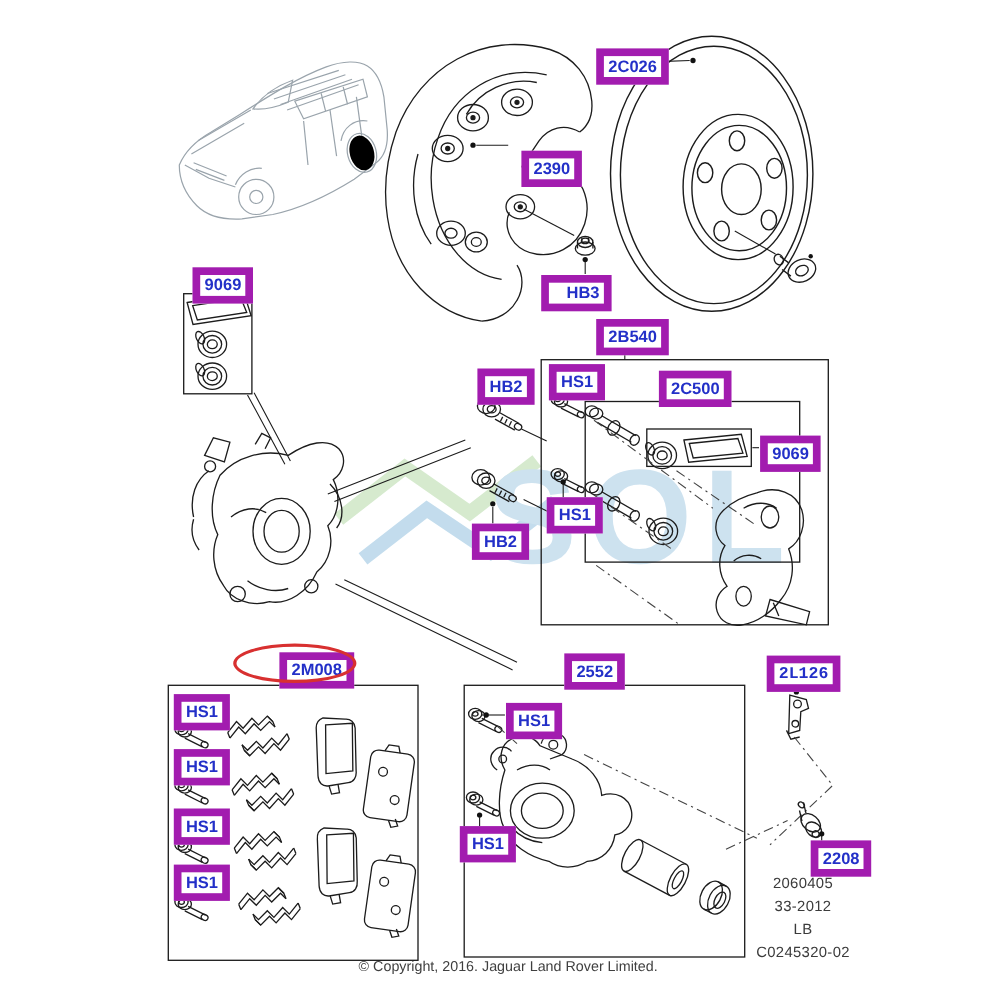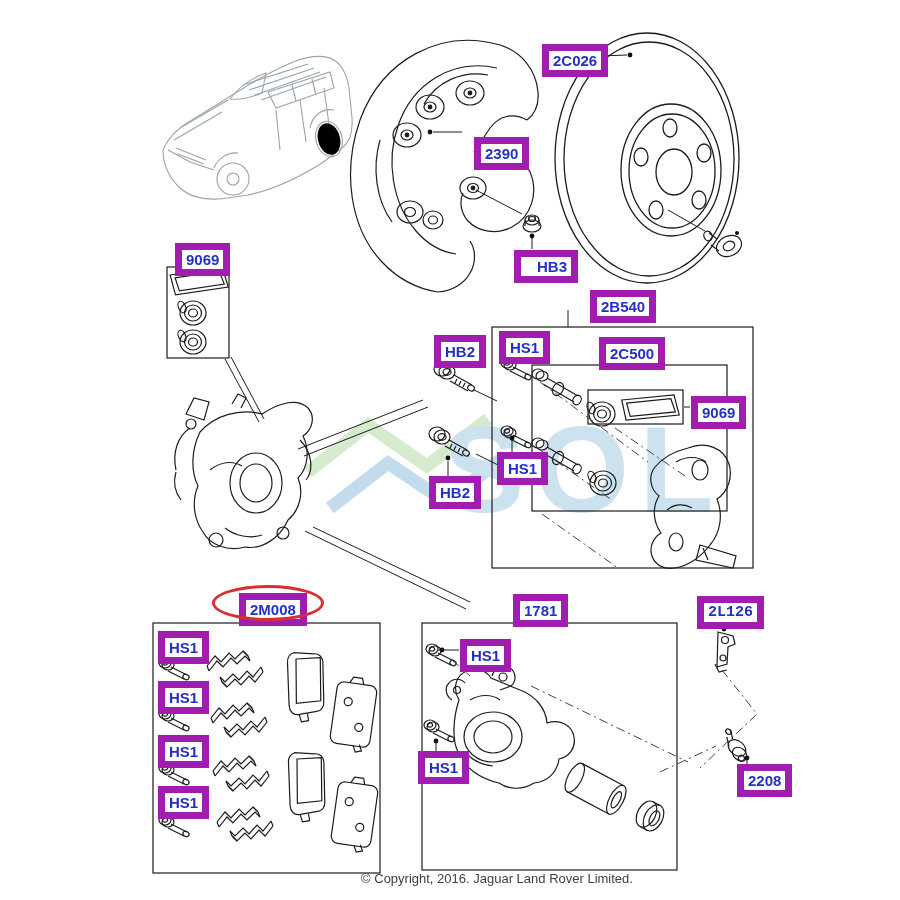--- a/index.html
+++ b/index.html
@@ -5,21 +5,21 @@
   html,body{margin:0;padding:0;background:#fff;}
   .stage{position:relative;width:900px;height:900px;background:#ffffff;overflow:hidden;
          font-family:"Liberation Sans",sans-serif;}
   svg.art{position:absolute;left:0;top:0;z-index:1;}
   .plbl{position:absolute;z-index:3;color:#2330c8;font-weight:bold;font-size:15px;line-height:17px;
         background:#ffffff;border:7px solid #a21caf;padding:1px 4px;white-space:nowrap;}
   .red-oval{position:absolute;z-index:4;left:212px;top:585px;width:106px;height:30px;
         border:3px solid #d83030;border-radius:50%;pointer-events:none;background:transparent;}
   .info{position:absolute;z-index:3;left:658px;top:792px;width:144px;text-align:center;
         font-size:13.5px;line-height:21px;color:#3b3b3b;letter-spacing:.3px;}
-  .copy{position:absolute;z-index:3;left:326px;top:871px;width:342px;text-align:center;
+  .copy{position:absolute;z-index:3;left:326px;top:871px;width:342px;text-align:left;
         font-size:13px;color:#3f3f3f;}
 </style>
 </head>
 <body>
 
 <div class="stage">
 
 <svg class="art" width="900" height="900" viewBox="0 0 900 900">
 
   <g opacity="0.85">
@@ -304,38 +304,44 @@
       <circle cx="442" cy="650" r="2.4"></circle>
           <circle cx="436" cy="741" r="2.4"></circle>
       <circle cx="724" cy="629" r="2.4"></circle>
           <circle cx="747" cy="758" r="2.4"></circle>
     </g>
   </g>
 </svg>
 
 <div class="plbl" style="left:542px;top:44px;">2C026</div>
 <div class="plbl" style="left:474px;top:120px;margin-top:17px;">2390</div>
-<div class="plbl" style="left:514px;top:250px;padding-left:16px;">HB3</div>
+<div class="plbl" style="left:492px;top:250px;padding-left:16px;">HB3</div>
 <div class="plbl" style="left:175px;top:243px;">9069</div>
-<div class="plbl" style="left:542px;top:290px;margin-left:48px;">2B540</div>
+<div class="plbl" style="left:542px;top:290px;">2B540</div>
 <div class="plbl" style="left:434px;top:335px;">HB2</div>
 <div class="plbl" style="left:499px;top:331px;">HS1</div>
 <div class="plbl" style="left:599px;top:337px;text-align:right;">2C500</div>
 <div class="plbl" style="left:691px;top:396px;">9069</div>
 <div class="plbl" style="left:497px;top:452px;">HS1</div>
 <div class="plbl" style="left:429px;top:476px;">HB2</div>
-<div class="plbl" style="left:239px;top:593px;">2M008</div>
-<div class="plbl" style="left:513px;top:594px;">1781</div>
+<div class="plbl" style="left:254px;top:593px;">2M008</div>
+<div class="plbl" style="left:513px;top:594px;">2552</div>
 <div class="plbl" style="left:697px;top:596px;font-family:Liberation Mono, monospace;">2L126</div>
 <div class="plbl" style="left:158px;top:631px;">HS1</div>
 <div class="plbl" style="left:158px;top:681px;">HS1</div>
 <div class="plbl" style="left:158px;top:735px;">HS1</div>
 <div class="plbl" style="left:158px;top:786px;">HS1</div>
 <div class="plbl" style="left:460px;top:639px;">HS1</div>
 <div class="plbl" style="left:418px;top:751px;">HS1</div>
 <div class="plbl" style="left:721px;top:764px;margin-left:16px;">2208</div>
 
 <div class="red-oval"></div>
 
+<div class="info">
+  <div>2060405</div>
+  <div>33-2012</div>
+  <div>LB</div>
+  <div>C0245320-02</div>
+</div>
 
 <div class="copy">© Copyright, 2016. Jaguar Land Rover Limited.</div>
 
 </div>
 
 </body></html>

